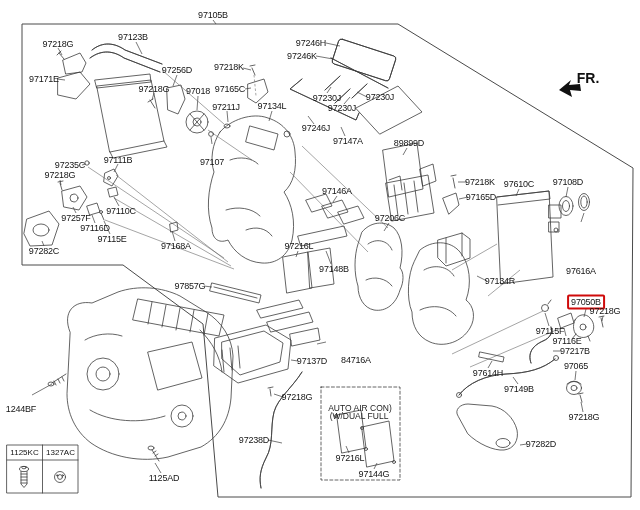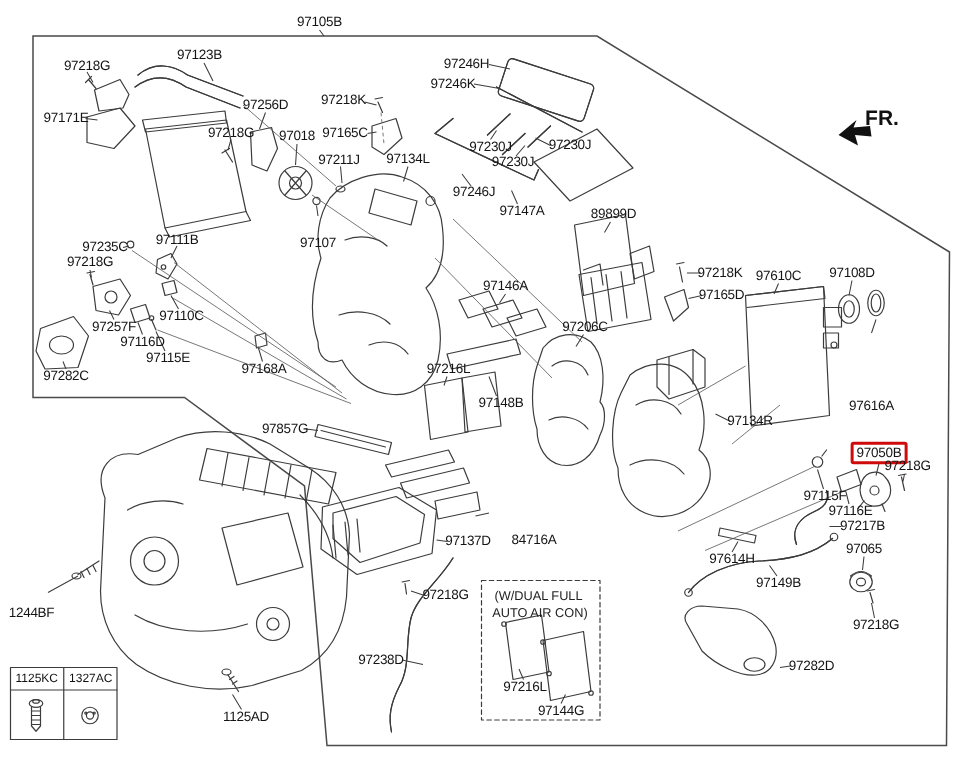--- a/index.html
+++ b/index.html
@@ -278,21 +278,21 @@
       M268,440 L282,443 M349,453 L346,446 M374,469 L377,463 M161,473 L155,463"></path>
     <path class="thin" d="M88,167 L224,258 M116,175 L228,262 M114,198 L231,266 M105,220 L234,269
       M543,311 L452,354 M561,328 L470,367 M497,244 L452,270 M520,270 L488,296
       M302,146 L388,228 M290,172 L368,252 M208,130 L252,160 M162,70 L224,124"></path>
     <path class="dash" d="M254,75 L256,96"></path>
   </g>
 </svg>
 
 <div id="labels-layer">
   <div class="fr-label" style="left:588px;top:78px;">FR.</div>
-  <div class="note-text" style="left:359px;top:397px;">(W/DUAL FULL</div>
+  <div class="note-text" style="left:359px;top:416px;">(W/DUAL FULL</div>
   <div class="note-text" style="left:360px;top:408px;">AUTO AIR CON)</div>
   <div class="table-code" style="left:24.5px;top:452px;">1125KC</div>
   <div class="table-code" style="left:60.5px;top:452px;">1327AC</div>
 <span class="part-label" style="left: 213px; top: 15px;">97105B</span>
       <span class="part-label" style="left: 58px; top: 44px;">97218G</span>
       <span class="part-label" style="left: 133px; top: 37px;">97123B</span>
       <span class="part-label" style="left: 44px; top: 79px;">97171E</span>
       <span class="part-label" style="left: 177px; top: 70px;">97256D</span>
       <span class="part-label" style="left: 154px; top: 89px;">97218G</span>
       <span class="part-label" style="left: 198px; top: 91px;">97018</span>

